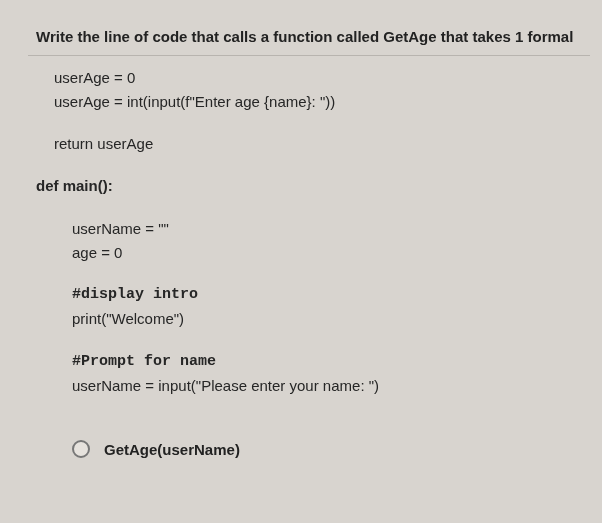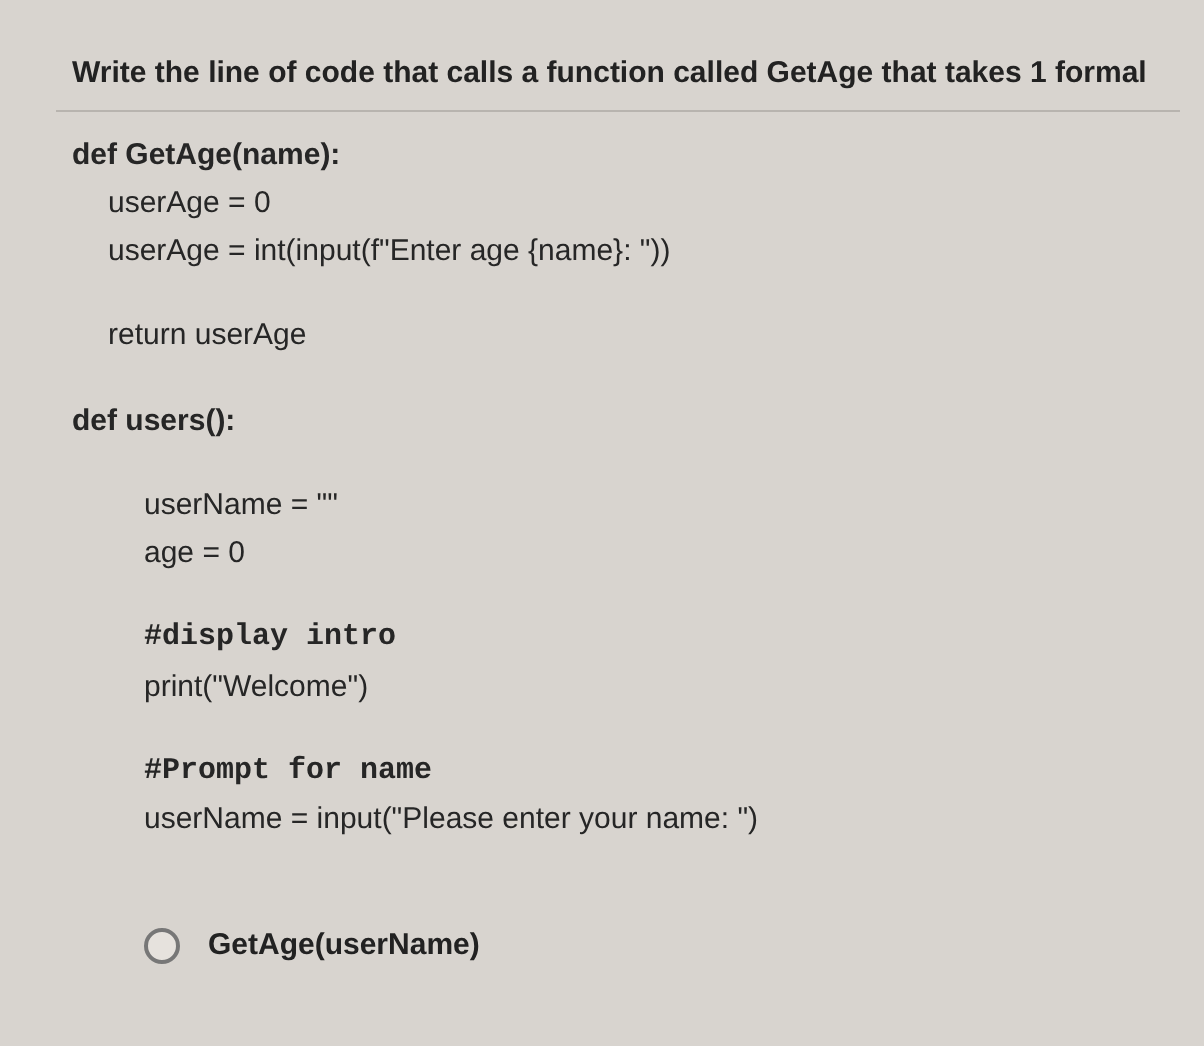--- a/index.html
+++ b/index.html
@@ -38,21 +38,21 @@
     .code-line {
       white-space: pre;
       margin-bottom: 3px;
     }
     .indent-1 { padding-left: 18px; }
     .indent-2 { padding-left: 36px; }
     .fn-def { font-weight: bold; }
     .gap { height: 14px; }
     .answer-row {
       display: flex;
-      align-items: flex-start;
+      align-items: center;
       margin-top: 22px;
       padding-left: 36px;
     }
     .radio {
       width: 18px;
       height: 18px;
       border: 2px solid #777;
       border-radius: 50%;
       background: #e6e2dd;
       margin-right: 10px;
@@ -68,27 +68,26 @@
 </head>
 <body>
 
 <div class="question">
   <span>Write the line of code that calls a function called GetAge that takes 1 formal</span><br>
 </div>
 
 <hr class="divider">
 
 <div class="code-block">
-  <div class="code-line fn-def">def GetAge(name):</div>
   <div class="code-line indent-1">userAge = 0</div>
   <div class="code-line indent-1">userAge = int(input(f"Enter age {name}: "))</div>
   <div class="gap"></div>
   <div class="code-line indent-1">return userAge</div>
   <div class="gap"></div>
-  <div class="code-line fn-def">def users():</div>
+  <div class="code-line fn-def">def main():</div>
   <div class="gap"></div>
   <div class="code-line indent-2">userName = ""</div>
   <div class="code-line indent-2">age = 0</div>
   <div class="gap"></div>
   <div class="code-line indent-2 bold">#display intro</div>
   <div class="code-line indent-2">print("Welcome")</div>
   <div class="gap"></div>
   <div class="code-line indent-2 bold">#Prompt for name</div>
   <div class="code-line indent-2">userName = input("Please enter your name: ")</div>
   <div class="gap"></div>

